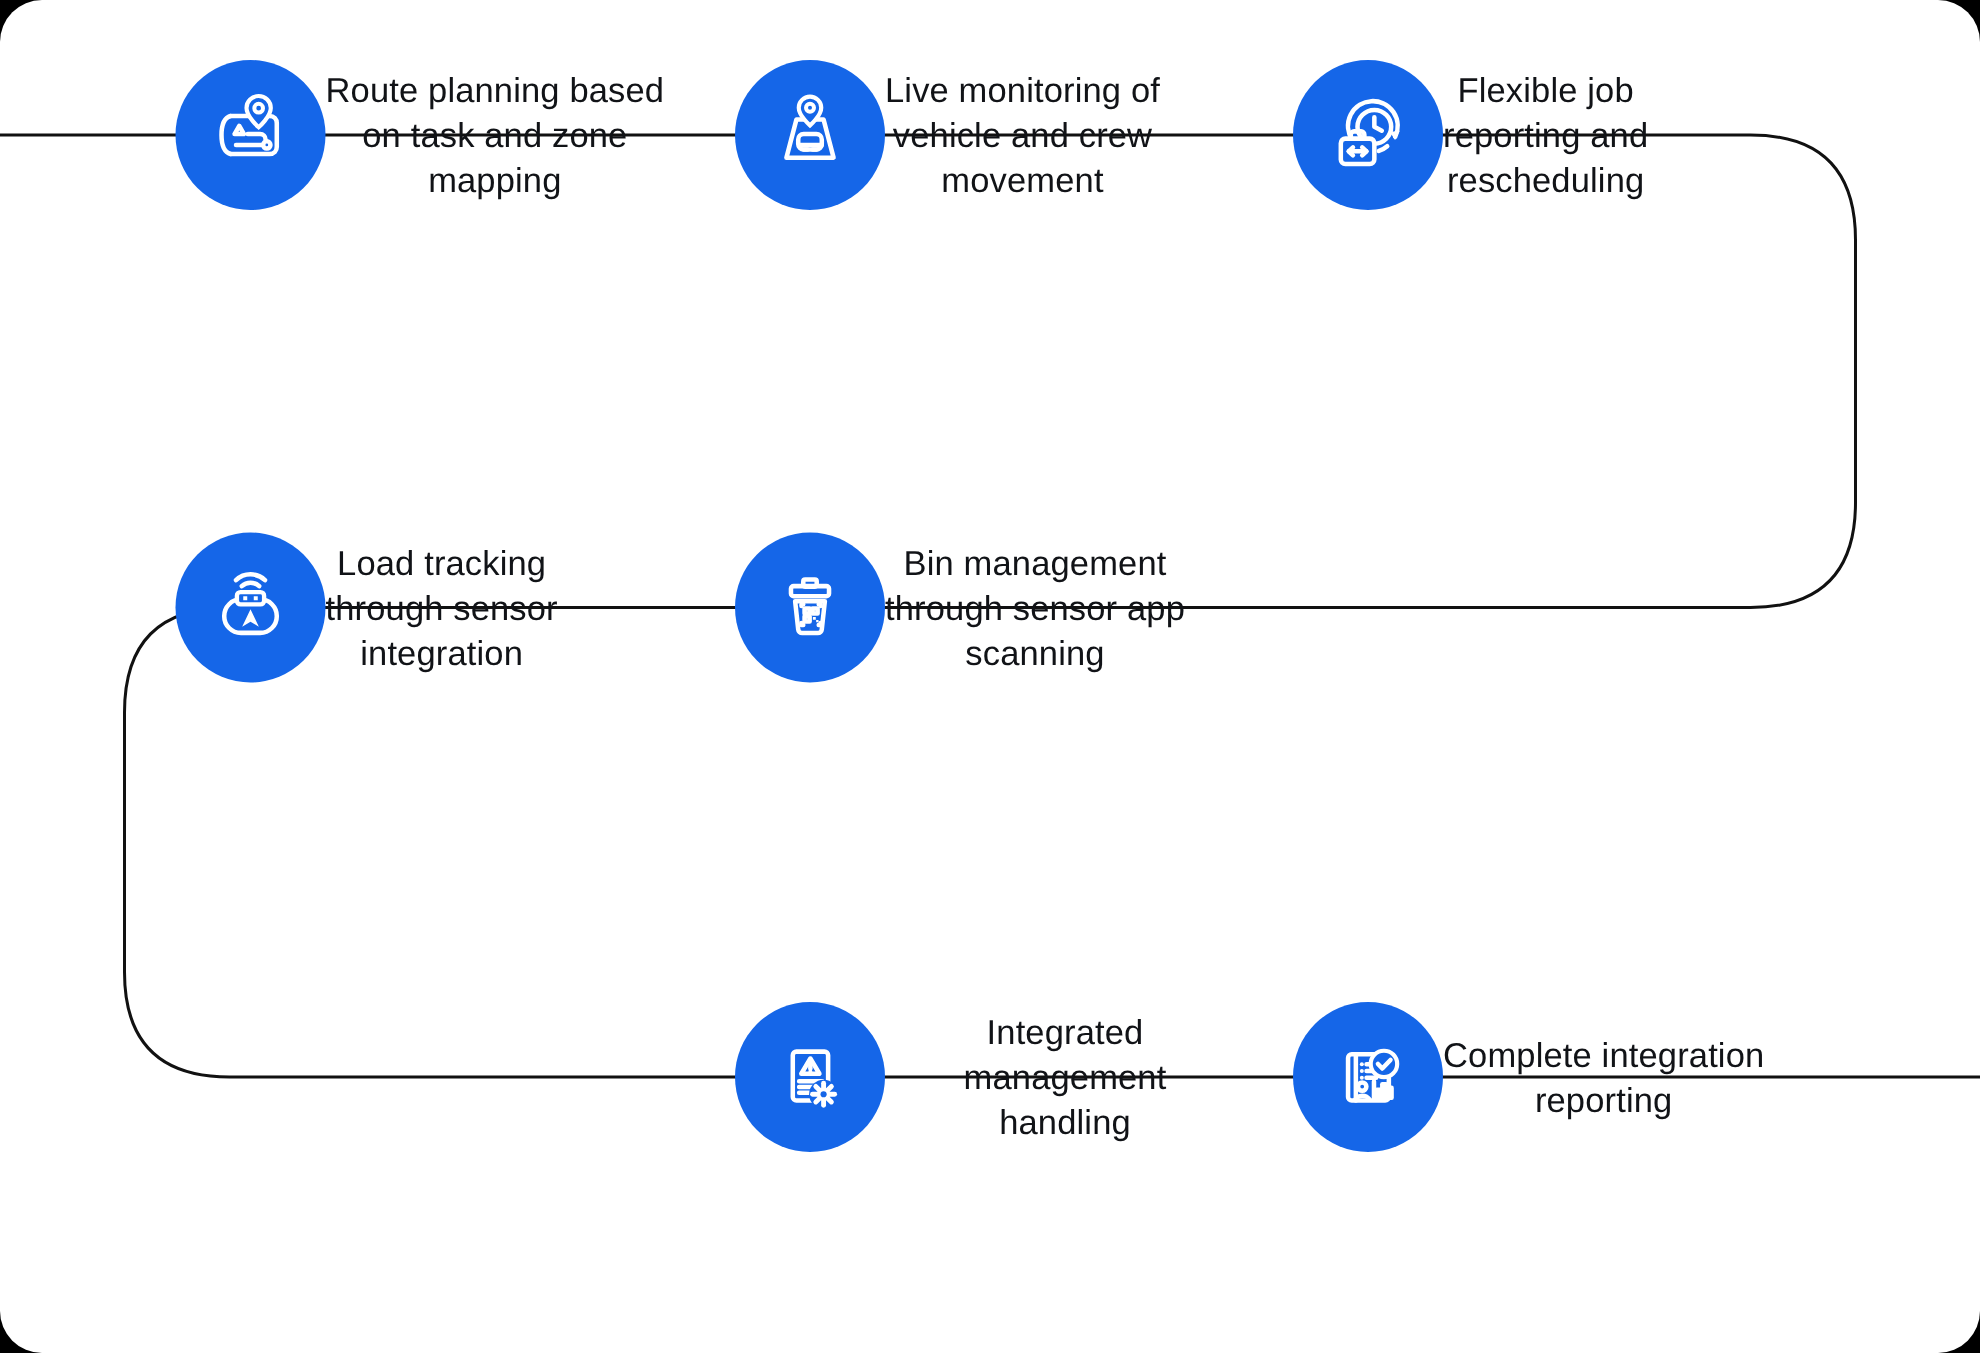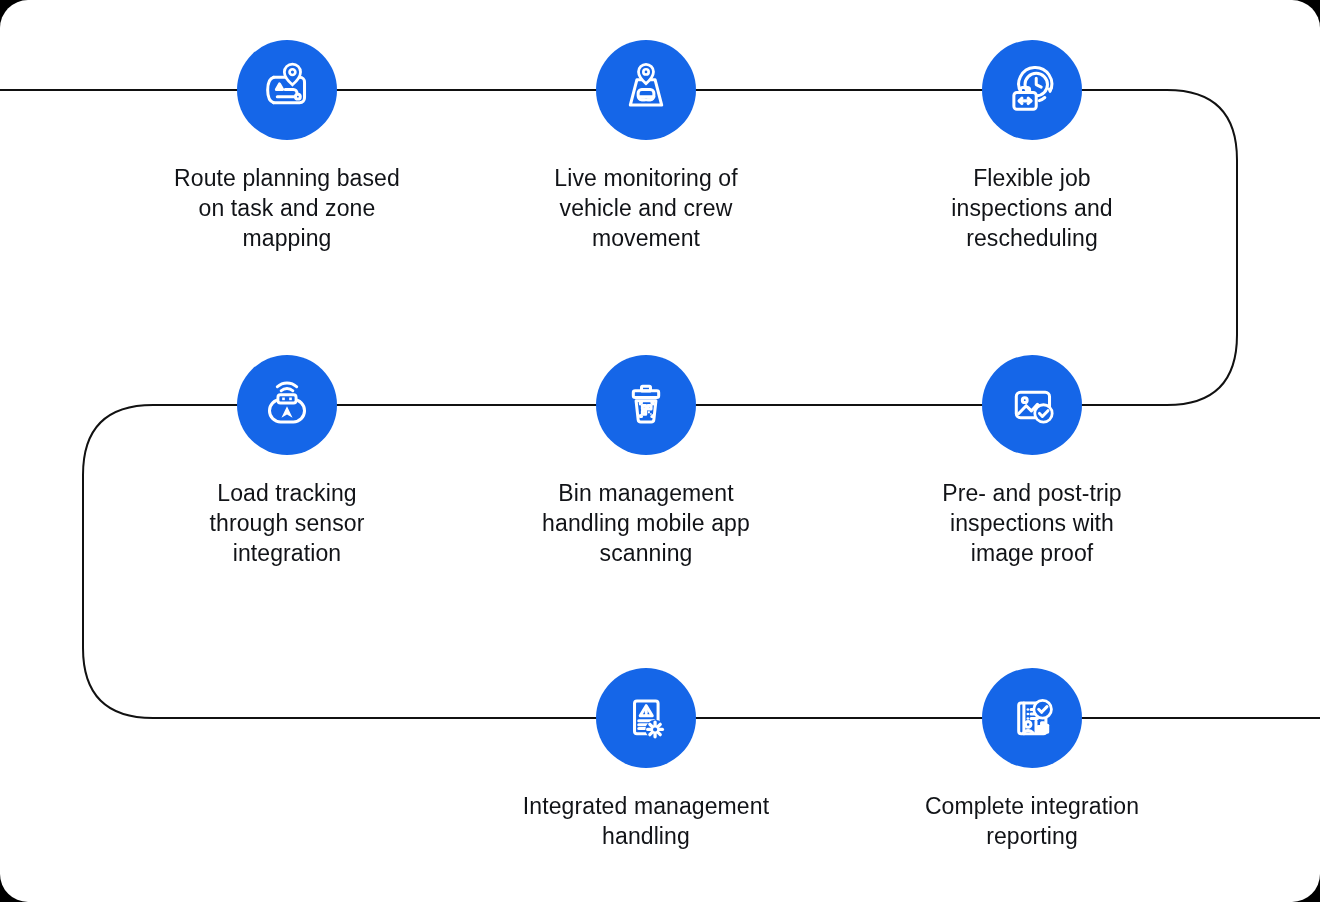--- a/index.html
+++ b/index.html
@@ -18,27 +18,27 @@
   .connector {
     position: absolute; inset: 0;
     width: 1320px; height: 902px;
     z-index: 1;
     pointer-events: none;
   }
   .cell {
     position: absolute;
     width: 340px;
     display: flex;
-    flex-direction: column;
+    flex-direction: row;
     align-items: center;
-    row-gap: 23px;
+    row-gap: 13px;
     z-index: 2;
   }
   .col1 { left: 117px; }
-  .col2 { left: 476px; }
+  .col2 { left: 490px; }
   .col3 { left: 862px; }
   .row1 { top: 40px; }
   .row2 { top: 355px; }
   .row3 { top: 668px; }
   .node-circle {
     width: 100px; height: 100px;
     border-radius: 50%;
     background: #1566E8;
     display: flex;
     align-items: center;
@@ -114,21 +114,21 @@
         <path class="icon-stroke" d="M15.2 26.5 A13.7 13.7 0 1 1 39 25" stroke-width="2.3"></path>
         <path d="M41.5 21.7 l-2.6 5 -2.8-4.4 z" fill="#ffffff"></path>
         <path class="icon-stroke" d="M30 32.8 a13.7 13.7 0 0 0 4.6 -2.6" stroke-width="2.3"></path>
         <rect x="9" y="26" width="18.5" height="14" rx="2.5" fill="#1566E8" stroke="#ffffff" stroke-width="2.5"></rect>
         <path class="icon-stroke" d="M14.5 26 v-2.2 a1.8 1.8 0 0 1 1.8-1.8 h3.9 a1.8 1.8 0 0 1 1.8 1.8 V26" stroke-width="2.2"></path>
         <path class="icon-stroke" d="M13.5 33 H23" stroke-width="2.2"></path>
         <path class="icon-stroke" d="M15.7 30.8 l-2.4 2.2 2.4 2.2 M20.8 30.8 l2.4 2.2 -2.4 2.2" stroke-width="2.2"></path>
       </svg>
     </div>
     <div class="label">Flexible job
-inspections and
+reporting and
 rescheduling</div>
   </div>
 
   <div class="cell col1 row2">
     <div class="node-circle">
       <svg viewBox="0 0 48 48">
         <path class="icon-stroke" d="M19.2 12.2 A7 7 0 0 1 28.8 12.2" stroke-width="2.2"></path>
         <path class="icon-stroke" d="M16 8.9 A11.6 11.6 0 0 1 32 8.9" stroke-width="2.2"></path>
         <rect class="icon-stroke" x="9.5" y="19.5" width="29" height="18.5" rx="9.2"></rect>
         <rect x="16.5" y="15.5" width="15" height="6.8" rx="2" fill="#1566E8" stroke="#ffffff" stroke-width="2.4"></rect>
@@ -149,38 +149,24 @@
         <rect class="icon-stroke" x="13.5" y="12.2" width="21" height="5.6" rx="1.5"></rect>
         <path class="icon-stroke" d="M15.8 20.5 h16.4 l-1.7 15.6 a2.2 2.2 0 0 1 -2.2 2 h-8.6 a2.2 2.2 0 0 1 -2.2 -2 z"></path>
         <rect class="icon-stroke" x="21" y="24.5" width="2.8" height="2.8" stroke-width="1.7"></rect>
         <rect class="icon-stroke" x="25.4" y="24.5" width="2.8" height="2.8" stroke-width="1.7"></rect>
         <rect class="icon-stroke" x="21" y="28.9" width="2.8" height="2.8" stroke-width="1.7"></rect>
         <path d="M25.6 29.2 h1.6 v1.6 h-1.6 z M27.4 30.9 h1.3 v1.2 h-1.3 z" fill="#ffffff"></path>
         <path class="icon-stroke" d="M19.3 23.2 v-1 h1 M28.8 22.2 h1 v1 M19.3 32.6 v1 h1 M28.8 33.6 h1 v-1" stroke-width="1.5"></path>
       </svg>
     </div>
     <div class="label">Bin management
-handling mobile app
+through sensor app
 scanning</div>
   </div>
 
-  <div class="cell col3 row2">
-    <div class="node-circle">
-      <svg viewBox="0 0 48 48">
-        <rect class="icon-stroke" x="11" y="13.5" width="27.5" height="21" rx="3.5"></rect>
-        <circle class="icon-stroke" cx="18" cy="20" r="2" stroke-width="2"></circle>
-        <path class="icon-stroke" d="M13 31 l6.2-6.4 4.3 4.3 5-5.5 6 6.8" stroke-width="2.3"></path>
-        <circle cx="33.5" cy="31" r="7.2" fill="#1566E8" stroke="#ffffff" stroke-width="2.3"></circle>
-        <path class="icon-stroke" d="M30.2 31 l2.4 2.5 4.6-4.8" stroke-width="2.7"></path>
-      </svg>
-    </div>
-    <div class="label">Pre- and post-trip
-inspections with
-image proof</div>
-  </div>
 
 
   <div class="cell col2 row3">
     <div class="node-circle">
       <svg viewBox="0 0 48 48">
         <rect class="icon-stroke" x="14.5" y="10" width="19.5" height="27" rx="2"></rect>
         <path class="icon-stroke" d="M24.2 13.8 l5 8.4 h-10 z" stroke-width="2.1"></path>
         <path class="icon-stroke" d="M24.2 17 v2.4" stroke-width="2"></path>
         <circle cx="24.2" cy="20.9" r="1.05" fill="#ffffff"></circle>
         <path class="icon-stroke" d="M18 26.3 H30.8 M18 29.5 H30.8 M18 32.7 H25.5" stroke-width="2"></path>

